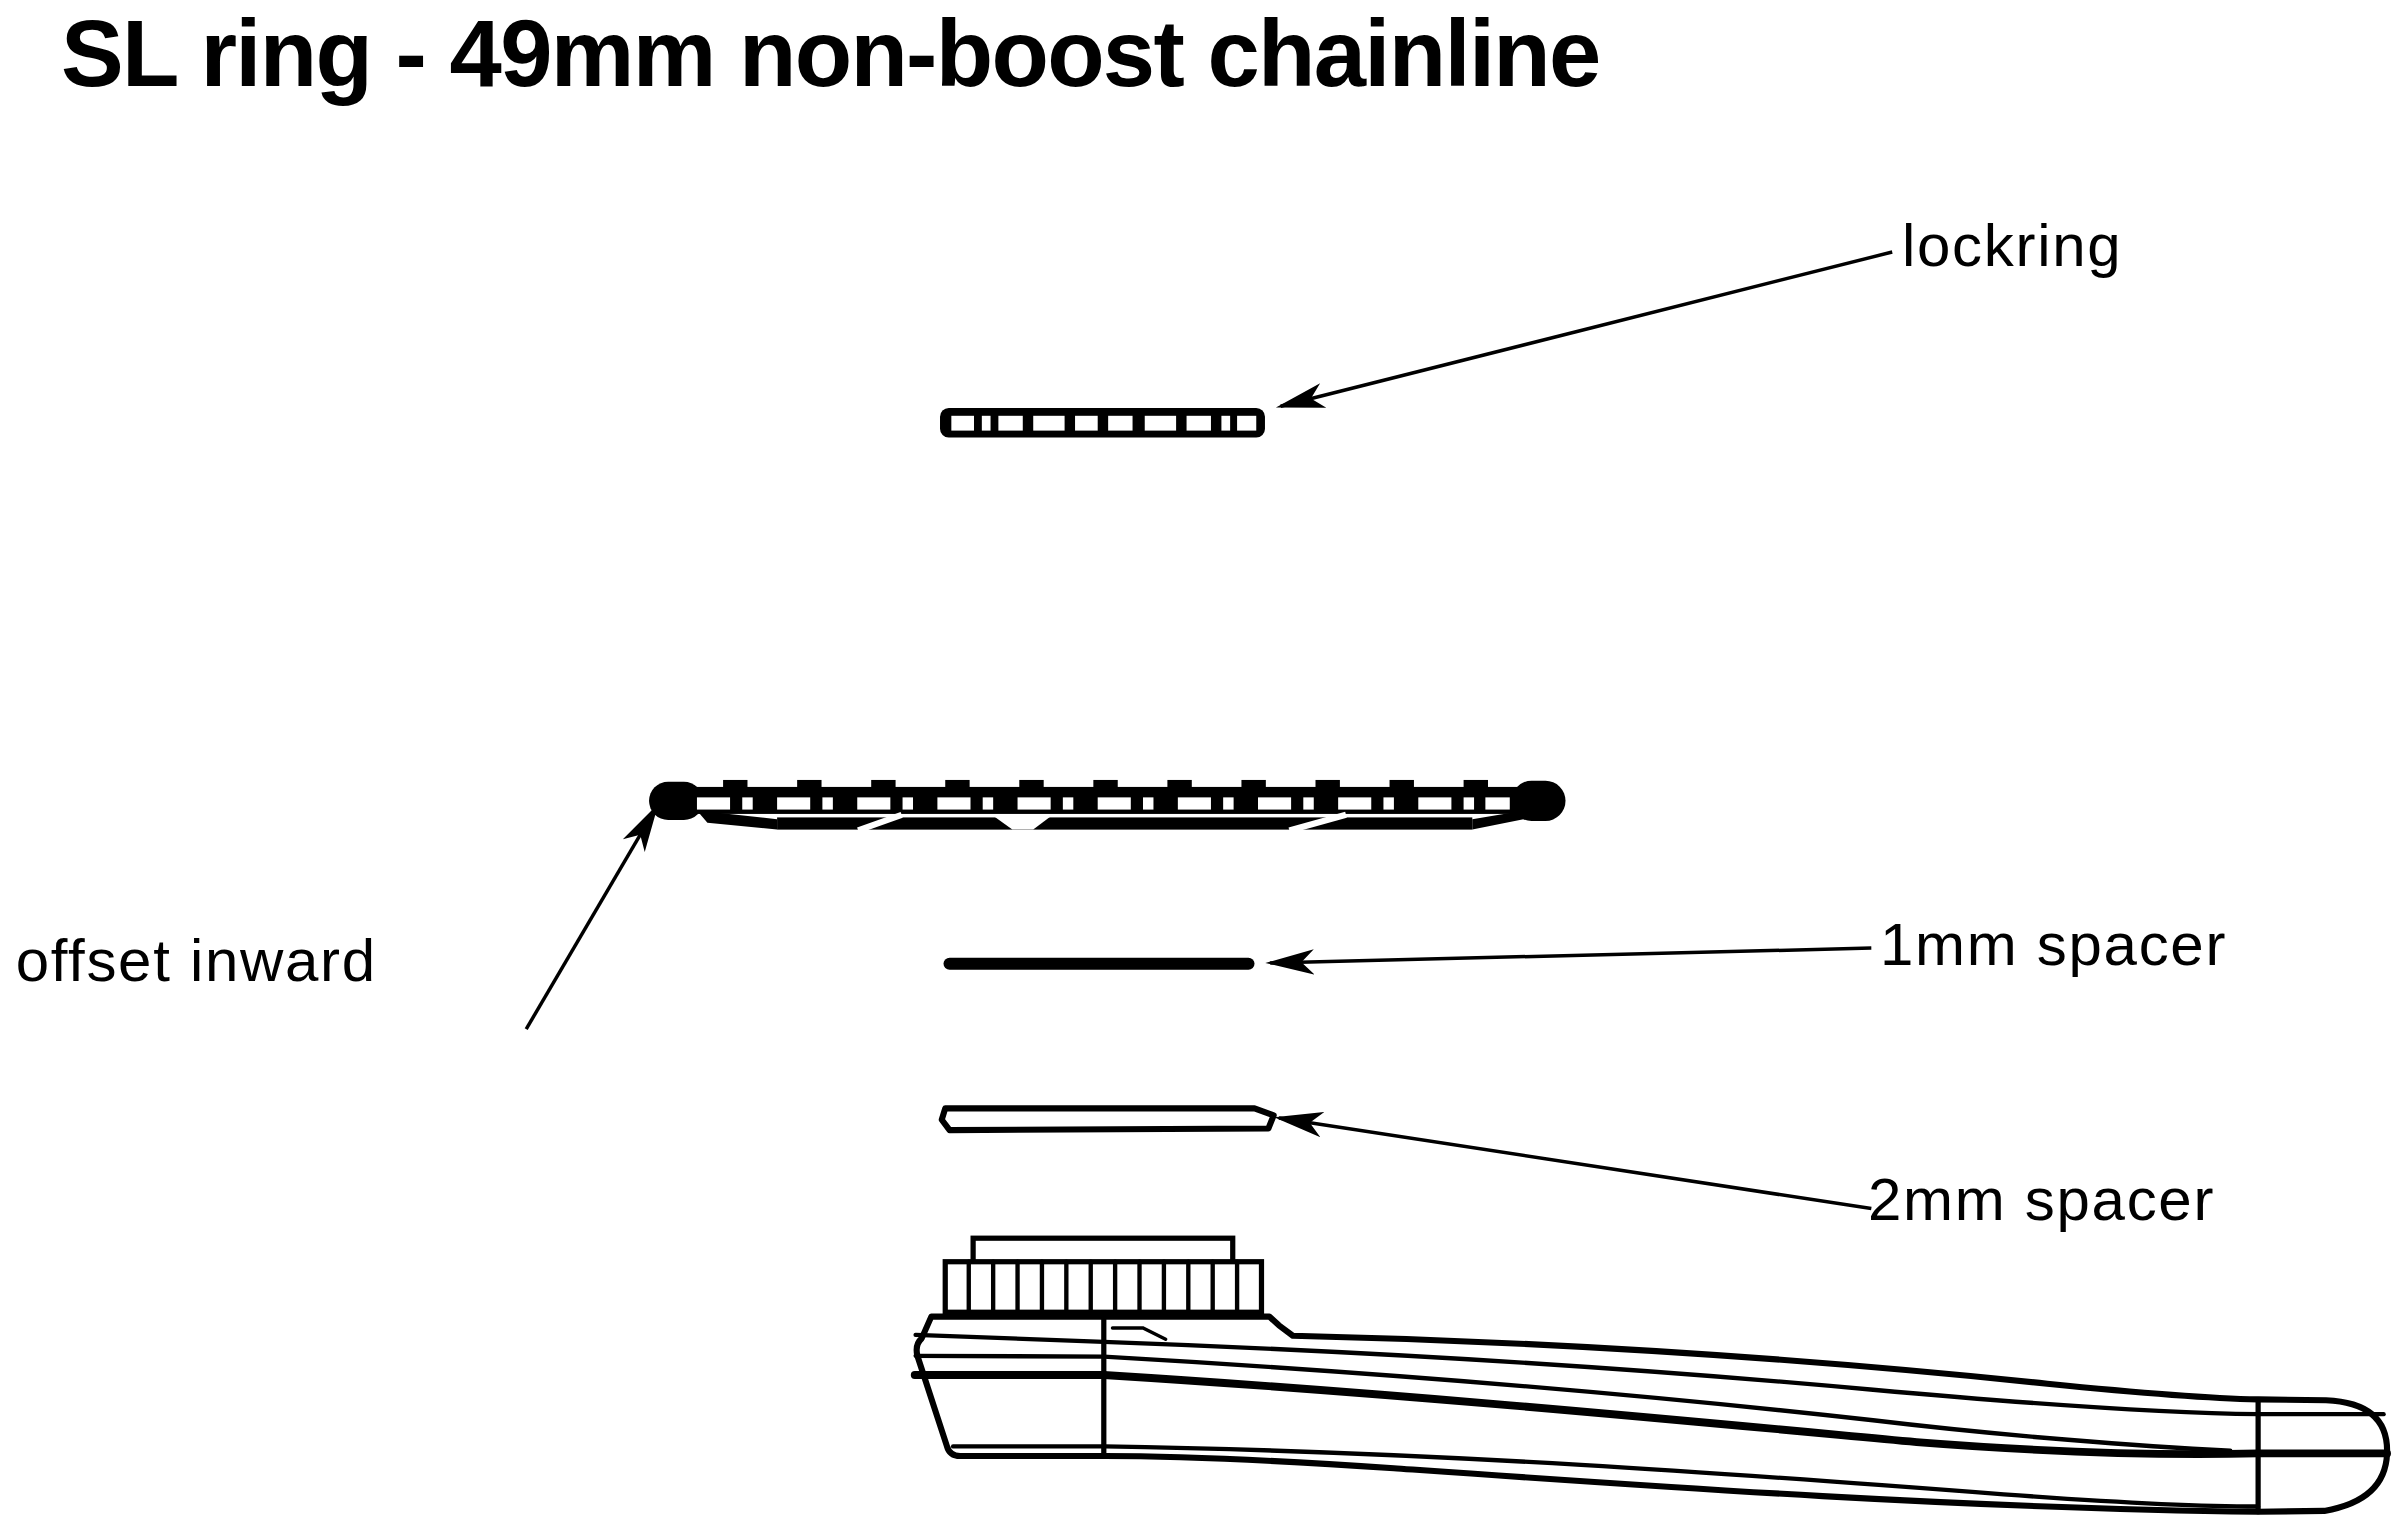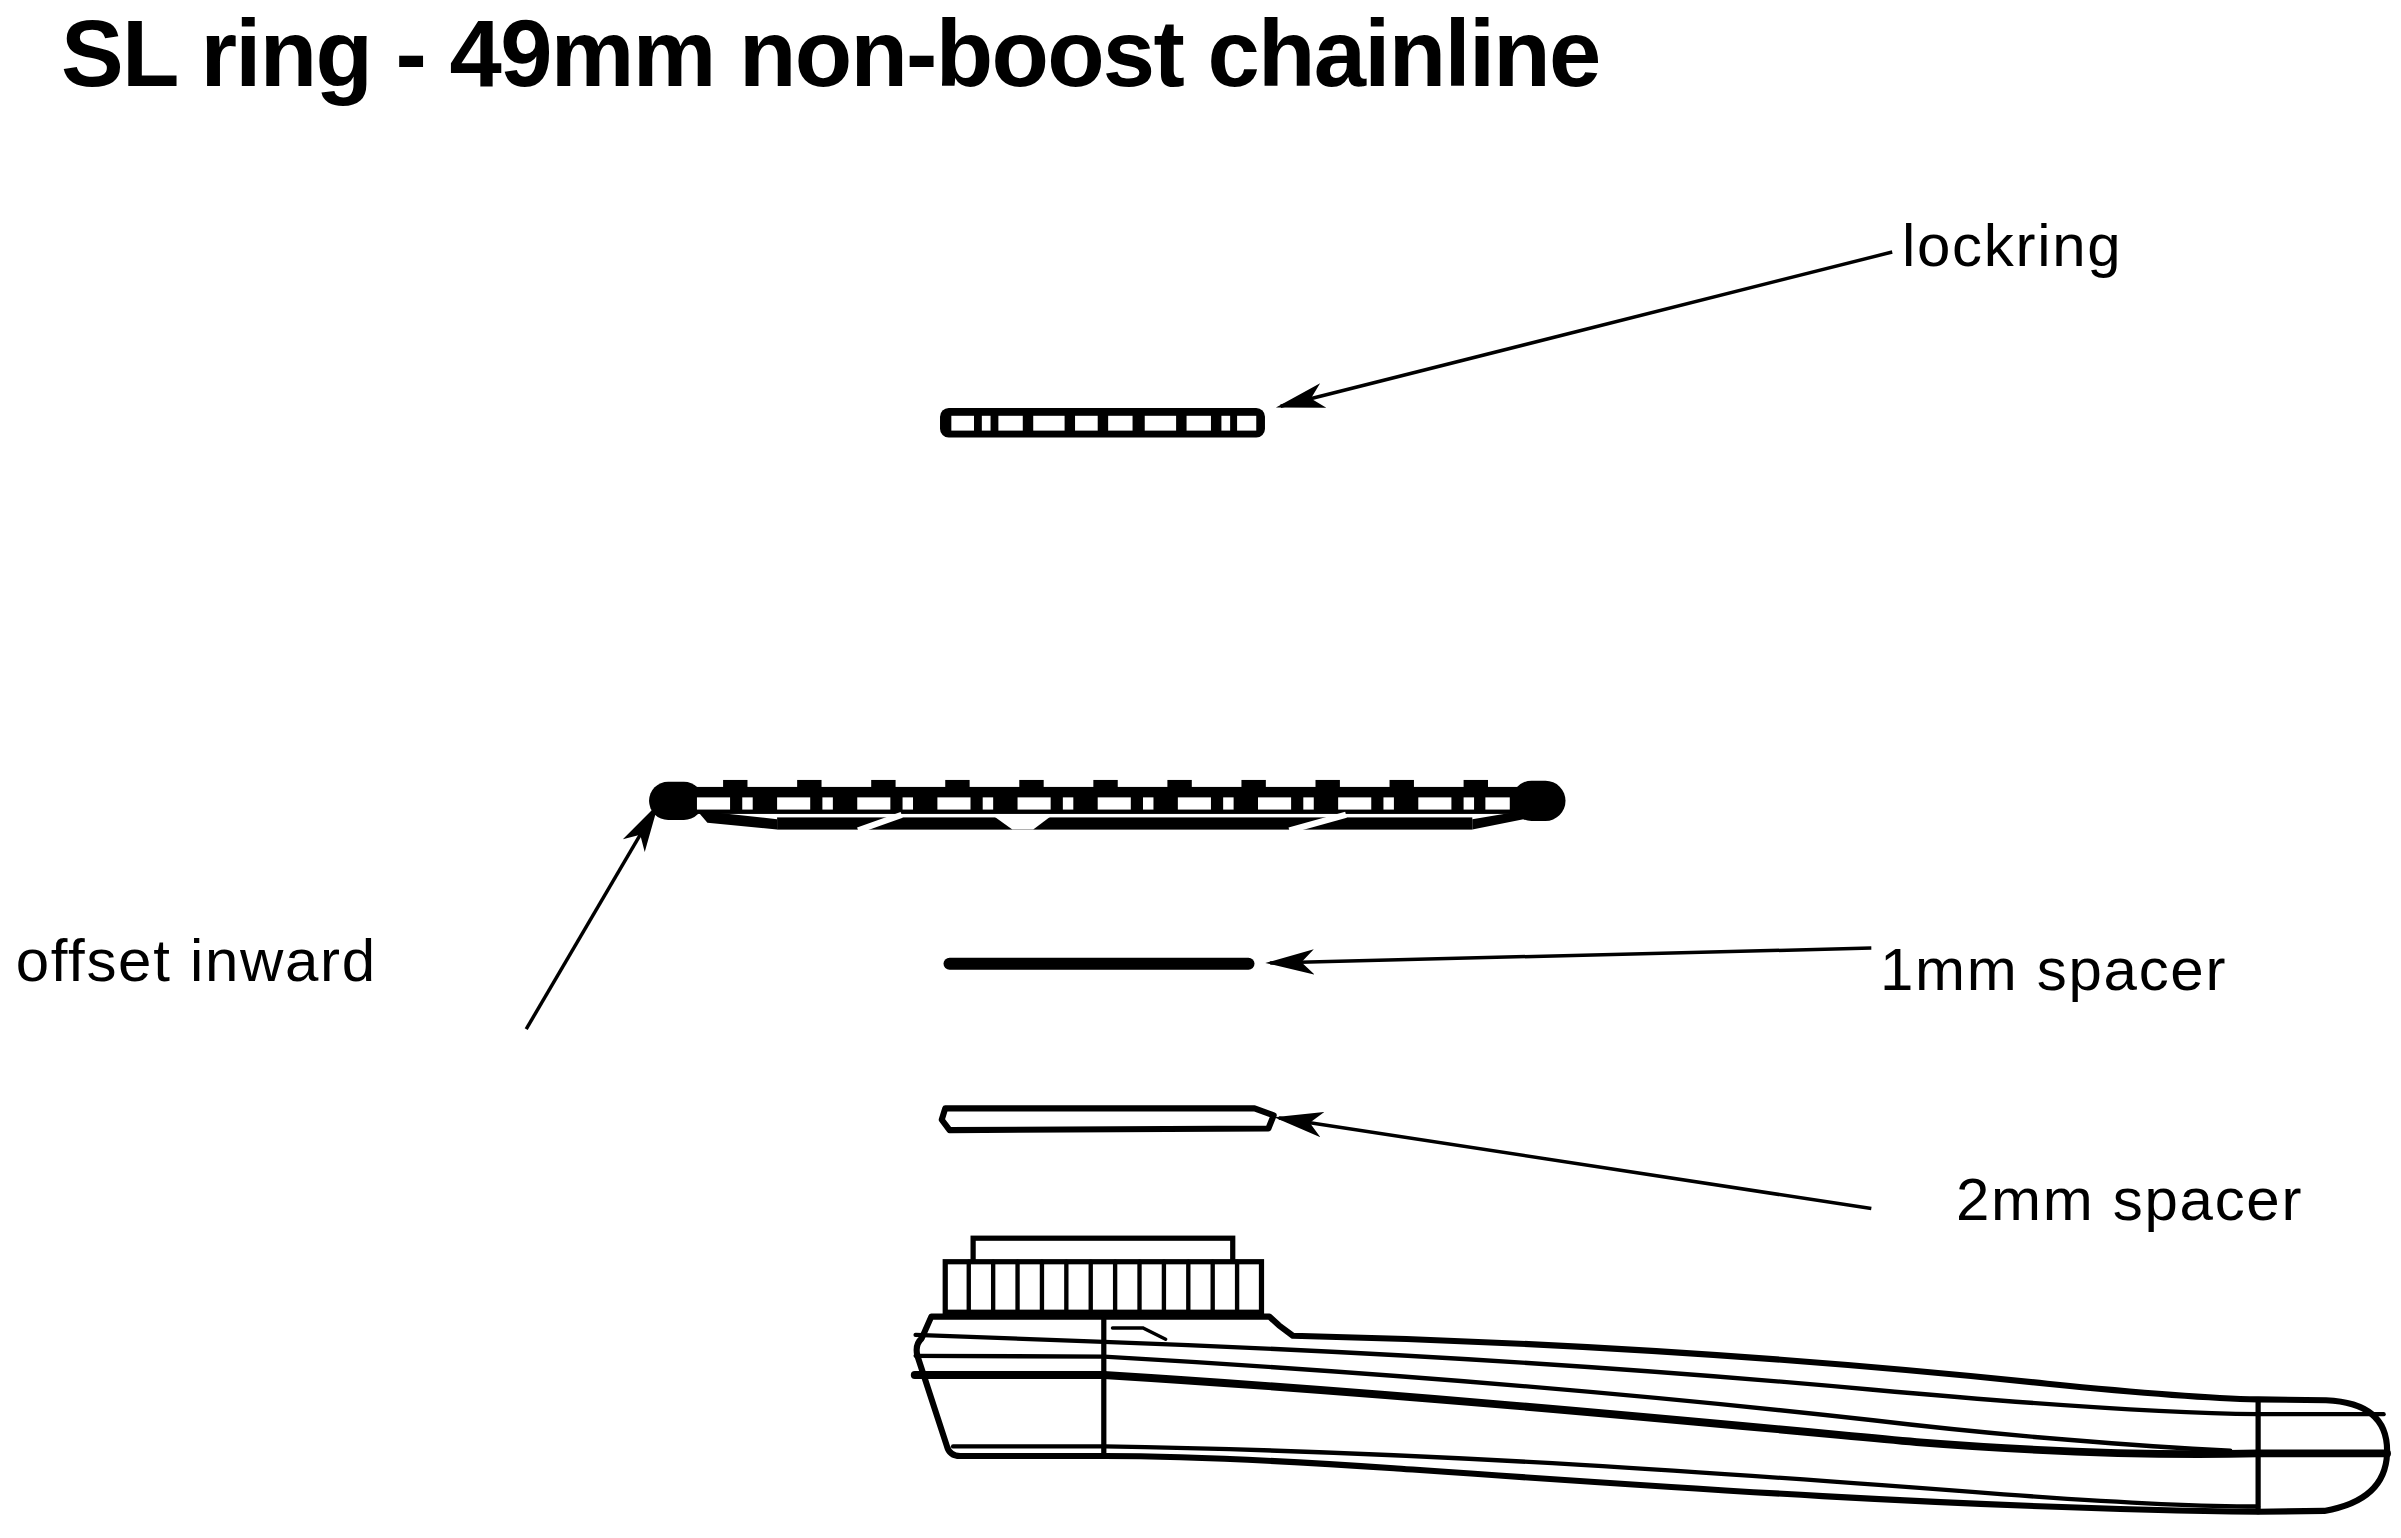--- a/index.html
+++ b/index.html
@@ -23,22 +23,22 @@
   }
   .label {
     position: absolute;
     font-size: 60px; line-height: 1.12;
     letter-spacing: 1.7px;
     color: var(--ink, #111);
     white-space: nowrap;
   }
   .label-lockring        { left: 1902px; top: 212px; }
   .label-chainring-offset{ left: 15.7px;   top: 917px; line-height: 1.45; }
-  .label-1mm             { left: 1880px; top: 911px; margin-top: 25px; }
-  .label-2mm             { left: 1956px; top: 1166px; }
+  .label-1mm             { left: 1880px; top: 911px; }
+  .label-2mm             { left: 1868px; top: 1166px; }
 </style>
 </head>
 <body style="--ink: #000000; --bg: #ffffff;">
 
 <div class="canvas">
 
   <svg class="diagram-svg" width="2401" height="1539" viewBox="0 0 2756 1766">
     <defs>
       <marker id="arrow" viewBox="0 0 10 6" refX="9" refY="3" markerWidth="14" markerHeight="8.4" orient="auto-start-reverse">
         <path d="M10,3 L0,0.4 L2.6,3 L0,5.6 Z" fill="#000"></path>

